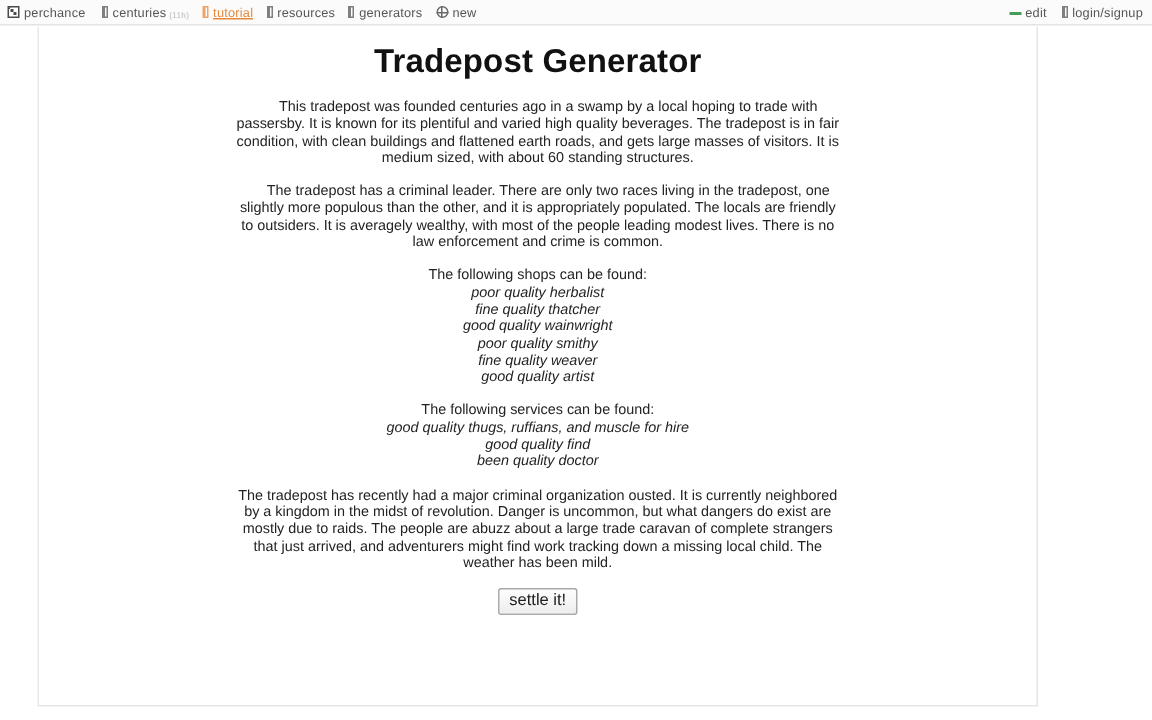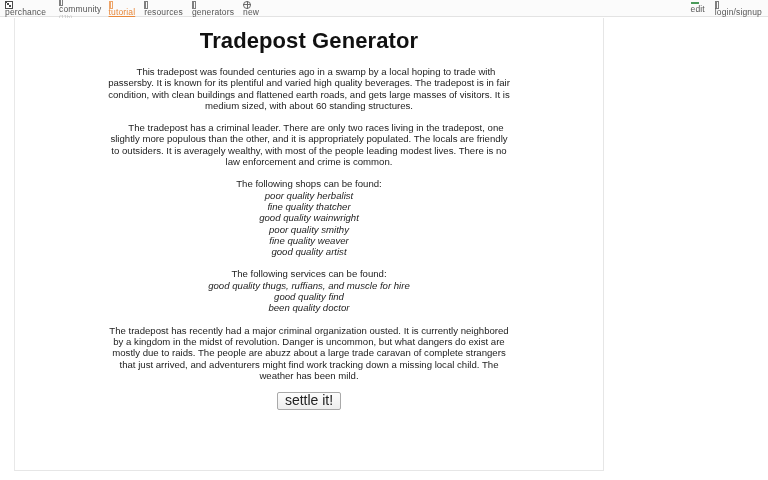--- a/index.html
+++ b/index.html
@@ -39,21 +39,20 @@
     display: flex;
     align-items: center;
     flex: 0 0 auto;
   }
   .nav-item {
     display: flex;
     align-items: baseline;
     margin-right: 9px;
     color: #555555;
     cursor: pointer;
-    flex-direction: column;
   }
   .nav-item.brand { margin-right: 11px; }
   .nav-item.accent { color: #e8883a; text-decoration: underline; }
   .nav-label { line-height: 1; }
   .nav-badge {
     font-size: 5.5px;
     color: #b9b9b9;
     margin-left: 2px;
     position: relative;
     top: 0.5px;
@@ -122,23 +121,23 @@
     height: 2px;
     background: #4a9a5a;
     position: relative;
     top: -1px;
     margin-right: 3px;
   }
 
   
   #frame {
     position: absolute;
-    left: 14px;
+    left: 25px;
     top: 18px;
-    width: 590px;
+    width: 667px;
     height: 453px;
     box-sizing: border-box;
     background: #ffffff;
     border-left: 1px solid #e8e8e8;
     border-right: 1px solid #e6e6e6;
     border-bottom: 1px solid #e6e6e6;
     border-top: none;
     overflow: hidden;
   }
 
@@ -181,42 +180,42 @@
     margin: 0;
     font-style: italic;
   }
 
   .btn-wrap {
     margin-top: 11px;
     text-align: center;
   }
   button#settle {
     font-family: "Liberation Sans", sans-serif;
-    font-size: 14px;
+    font-size: 11px;
     color: #202020;
     background: linear-gradient(to bottom, #fdfdfd, #ededed);
     border: 1px solid #a9a9a9;
     border-radius: 2px;
     padding: 2px 7px 3px 7px;
     line-height: 11px;
     cursor: pointer;
   }
 </style>
 </head>
 <body>
 
 <div id="topnav">
   <div class="nav-left">
       <div class="nav-item brand">
         <span class="brand-square"></span>
         <span class="nav-label">perchance</span>
       </div>
       <div class="nav-item">
         <span class="book-ico"></span>
-        <span class="nav-label">community</span>
+        <span class="nav-label">centuries</span>
         <span class="nav-badge">(11h)</span>
       </div>
       <div class="nav-item accent">
         <span class="book-ico"></span>
         <span class="nav-label">tutorial</span>
       </div>
       <div class="nav-item">
         <span class="book-ico"></span>
         <span class="nav-label">resources</span>
       </div>

